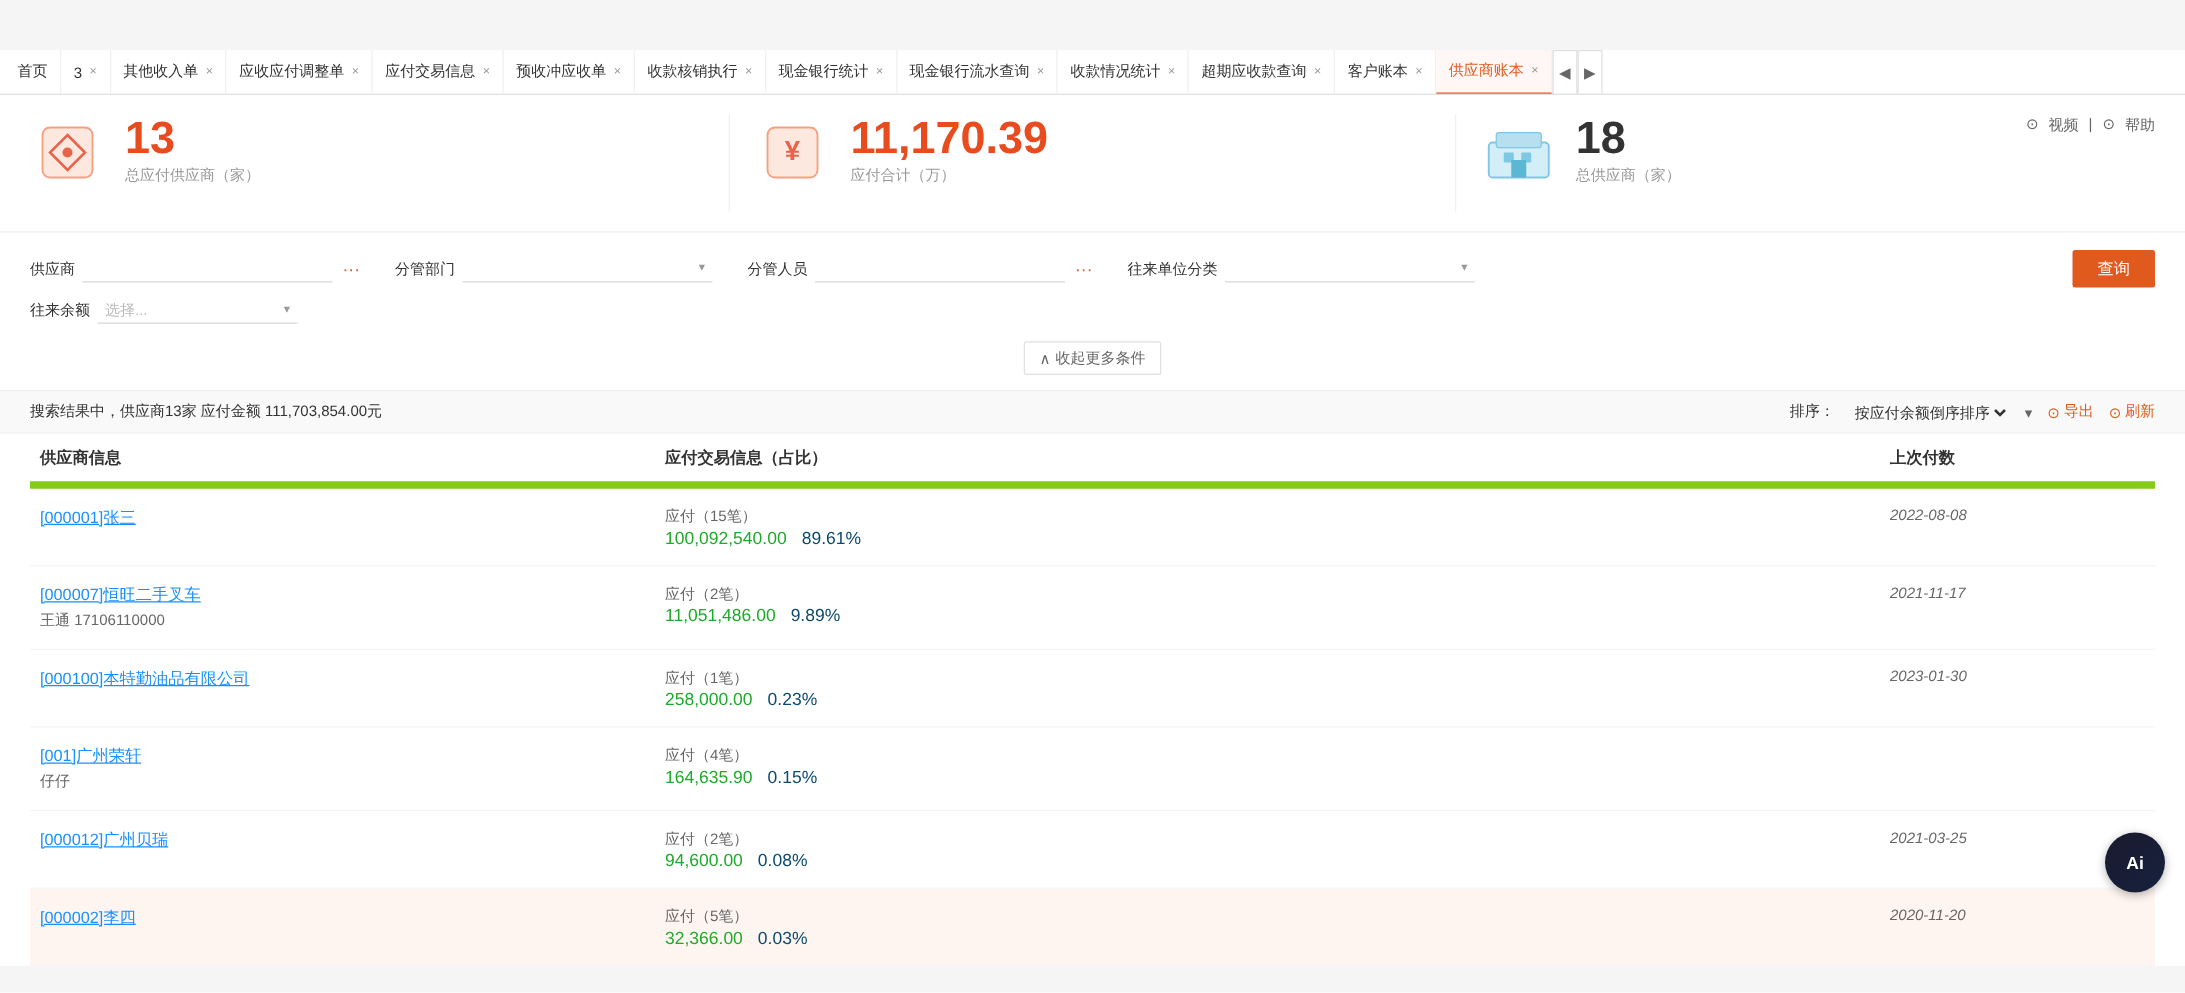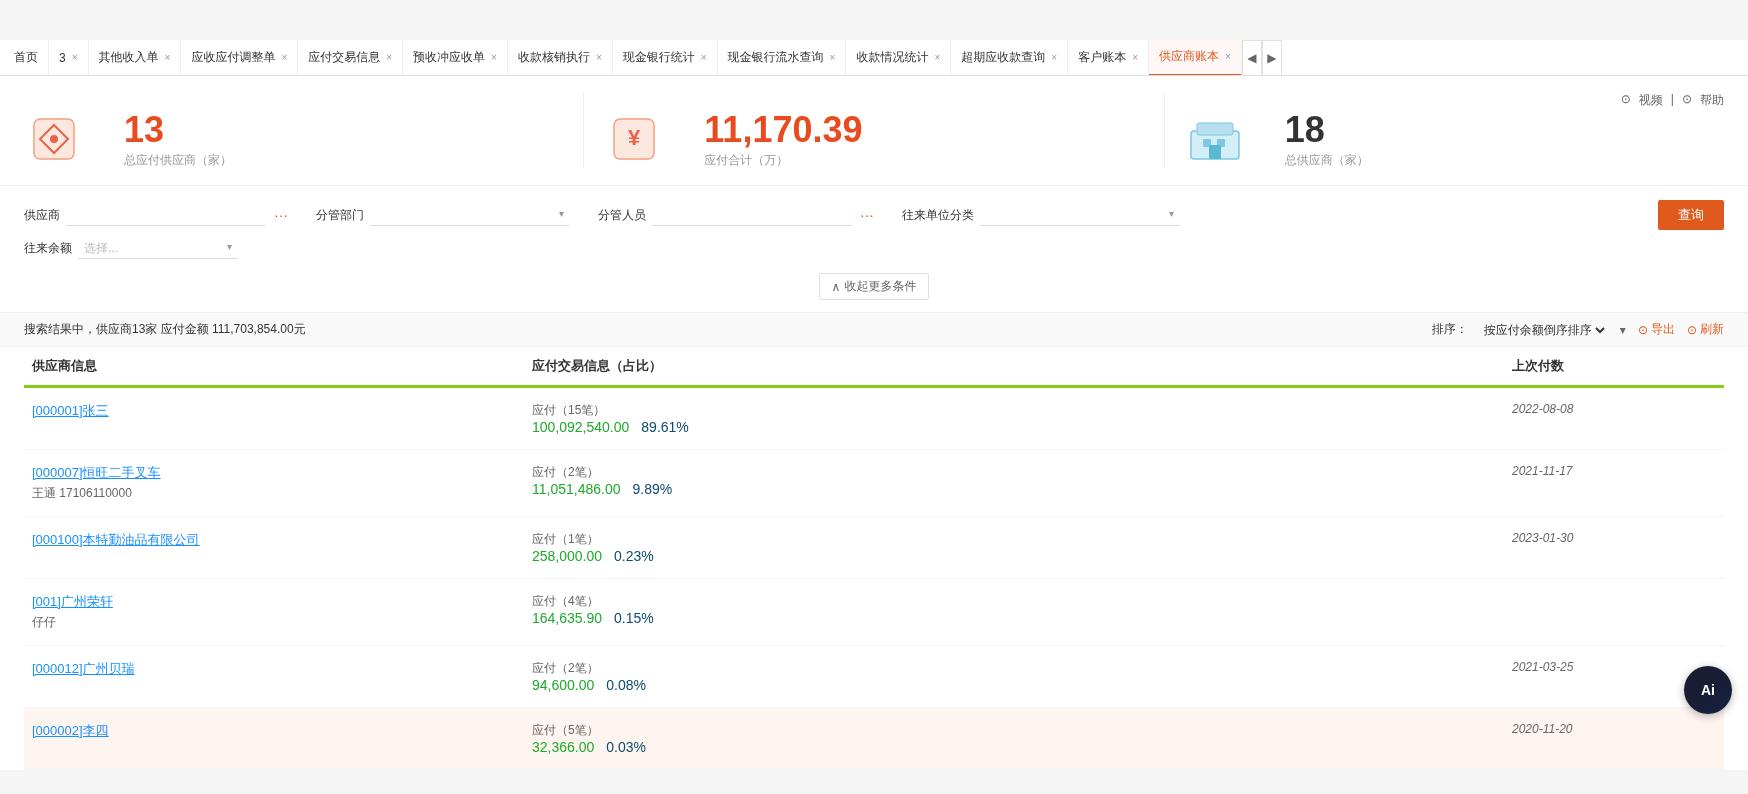--- a/index.html
+++ b/index.html
@@ -17,21 +17,21 @@
     }
     .nav-item.active { background: #fff7f5; color: #e05a1e; border-bottom: 2px solid #e05a1e; }
     .nav-item .close-x { margin-left: 6px; color: #999; font-size: 10px; cursor: pointer; }
     .nav-arrow { width: 20px; height: 36px; display: flex; align-items: center; justify-content: center; cursor: pointer; color: #666; border: 1px solid #e0e0e0; flex-shrink: 0; }
 
     
     .top-stats {
       display: flex; align-items: stretch; background: #fff; padding: 16px 24px;
       border-bottom: 1px solid #efefef; position: relative; height: 110px;
     }
-    .stat-block { display: flex; align-items: flex-end; flex: 1; gap: 24px; }
+    .stat-block { display: flex; align-items: flex-start; flex: 1; }
     .stat-icon { width: 60px; height: 60px; margin-right: 16px; display: flex; align-items: center; justify-content: center; }
     .stat-icon svg { width: 56px; height: 56px; }
     .stat-content .stat-num { font-size: 36px; font-weight: bold; color: #e84c1e; line-height: 1; }
     .stat-content .stat-label { font-size: 12px; color: #999; margin-top: 4px; }
     .stat-divider { width: 1px; background: #f0f0f0; margin: 0 20px; }
     .top-right-links { position: absolute; right: 24px; top: 16px; font-size: 12px; color: #666; display: flex; gap: 8px; }
     .top-right-links span { cursor: pointer; color: #666; }
     .link-sep { color: #ccc; }
 
     
@@ -75,21 +75,21 @@
     .result-bar .sort-select {
       font-size: 12px; border: none; outline: none; color: #333; background: transparent;
       cursor: pointer; font-weight: 500;
     }
     .action-btn { display: flex; align-items: center; gap: 3px; cursor: pointer; color: #e05a1e; font-size: 12px; }
 
     
     .table-wrap { background: #fff; padding: 0 24px; }
     .table-header {
       display: grid; grid-template-columns: 500px 1fr 220px;
-      border-bottom: 3px solid #84cc16; padding: 10px 0; font-size: 13px; font-weight: bold; color: #333;
+      border-bottom: 6px solid #84cc16; padding: 10px 0; font-size: 13px; font-weight: bold; color: #333;
     }
     .table-row-item {
       display: grid; grid-template-columns: 500px 1fr 220px;
       border-bottom: 1px solid #f5f5f5; padding: 14px 0; align-items: start;
     }
     .table-row-item.highlighted { background: #fff5f0; }
     .supplier-name { color: #1890ff; text-decoration: underline; cursor: pointer; font-size: 13px; }
     .supplier-sub { font-size: 12px; color: #666; margin-top: 3px; }
     .tx-label { font-size: 12px; color: #666; }
     .tx-amount { color: #1eaa2a; font-size: 14px; font-weight: 500; cursor: pointer; }

